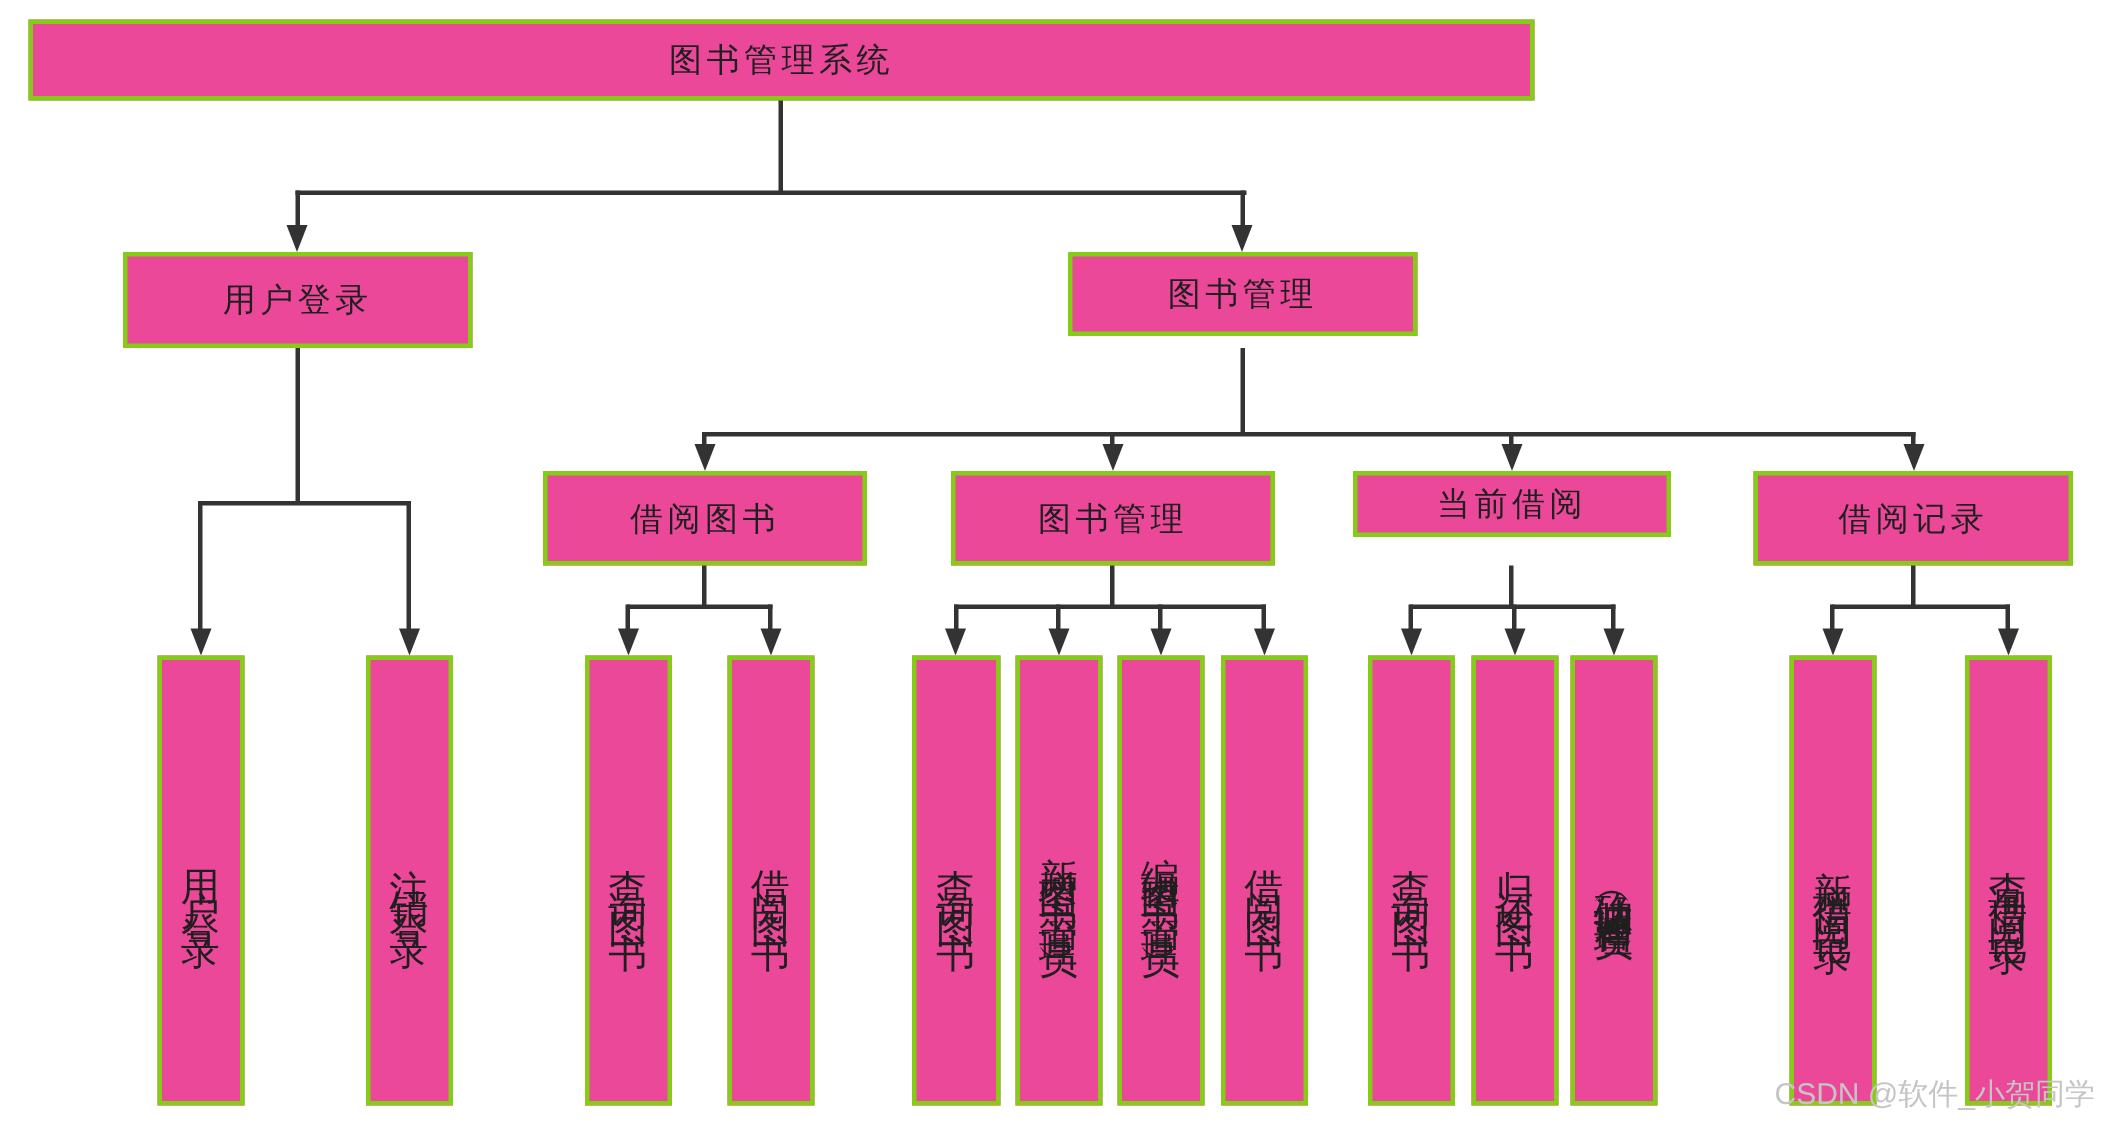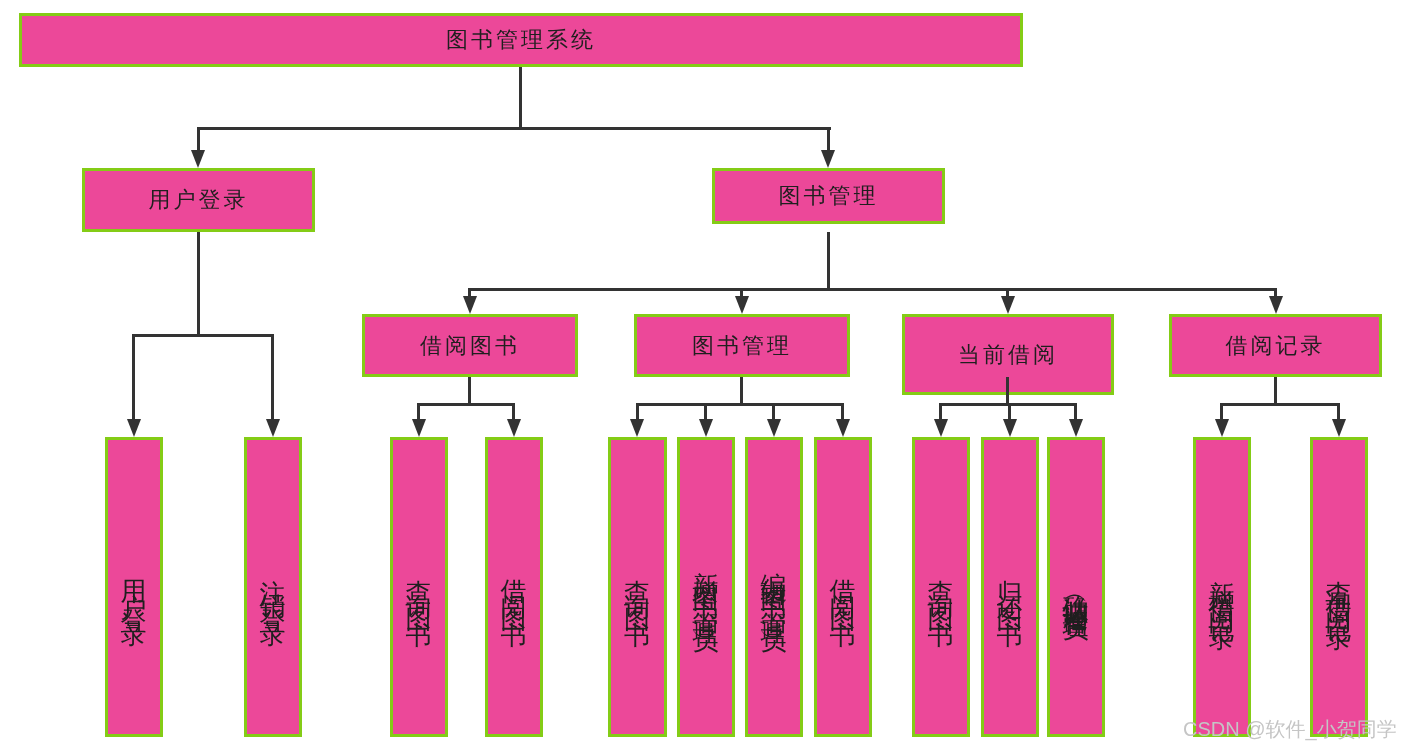--- a/index.html
+++ b/index.html
@@ -95,21 +95,21 @@
   <div class="vline" style="left:740px; top:288px; height:10px;"></div>
   <div class="vline" style="left:1006px; top:288px; height:10px;"></div>
   <div class="vline" style="left:1274px; top:288px; height:10px;"></div>
   <div class="arrow" style="left:463px; top:296px;"></div>
   <div class="arrow" style="left:735px; top:296px;"></div>
   <div class="arrow" style="left:1001px; top:296px;"></div>
   <div class="arrow" style="left:1269px; top:296px;"></div>
 
   <div class="box" style="left:362px; top:314px; width:216px; height:63px;">借阅图书</div>
   <div class="box" style="left:634px; top:314px; width:216px; height:63px;">图书管理</div>
-  <div class="box" style="left:902px; top:314px; width:212px; height:81px;">当前借阅</div>
+  <div class="box" style="left:902px; top:314px; width:212px; height:44px;">当前借阅</div>
   <div class="box" style="left:1169px; top:314px; width:213px; height:63px;">借阅记录</div>
 
   <div class="vline" style="left:468px; top:377px; height:28px;"></div>
   <div class="hline" style="left:418px; top:403px; width:97px;"></div>
   <div class="vline" style="left:417px; top:403px; height:18px;"></div>
   <div class="vline" style="left:512px; top:403px; height:18px;"></div>
   <div class="arrow" style="left:412px; top:419px;"></div>
   <div class="arrow" style="left:507px; top:419px;"></div>
 
   <div class="vline" style="left:740px; top:377px; height:28px;"></div>

